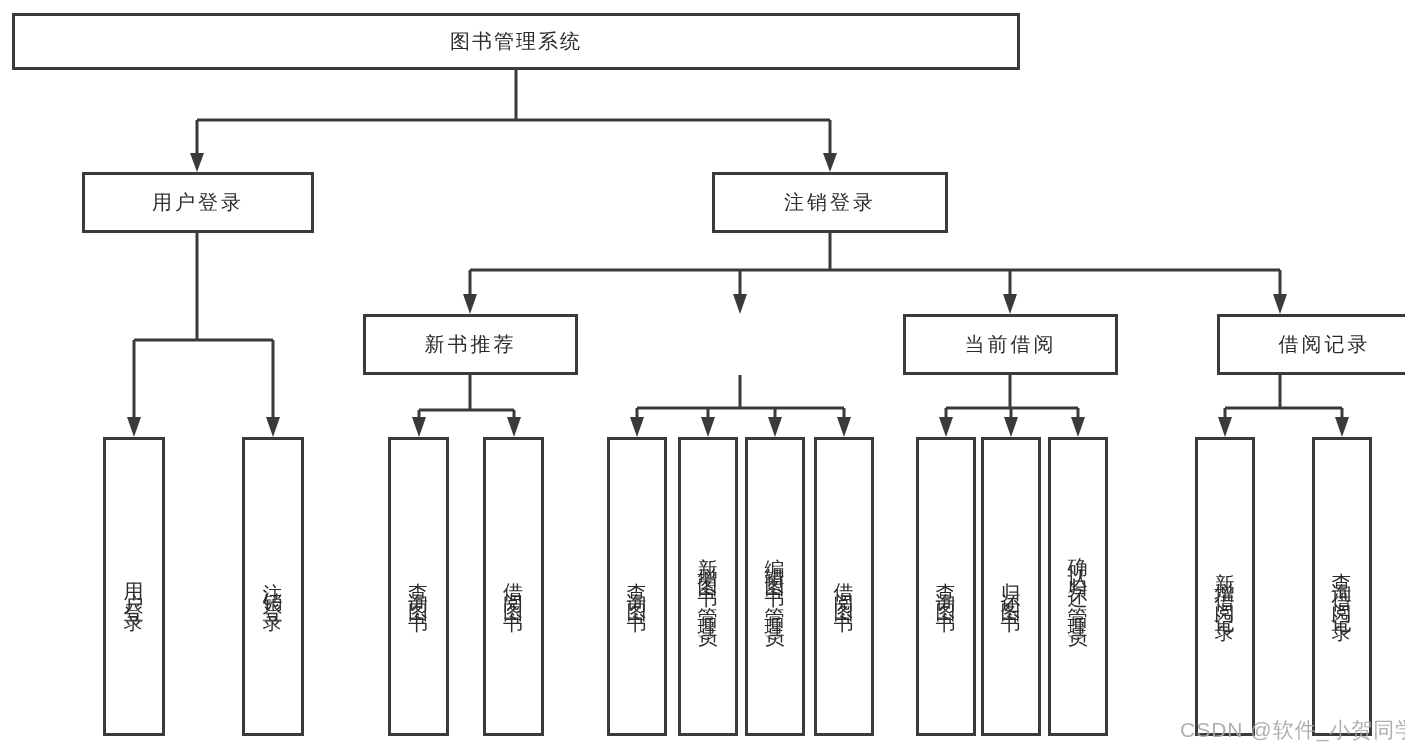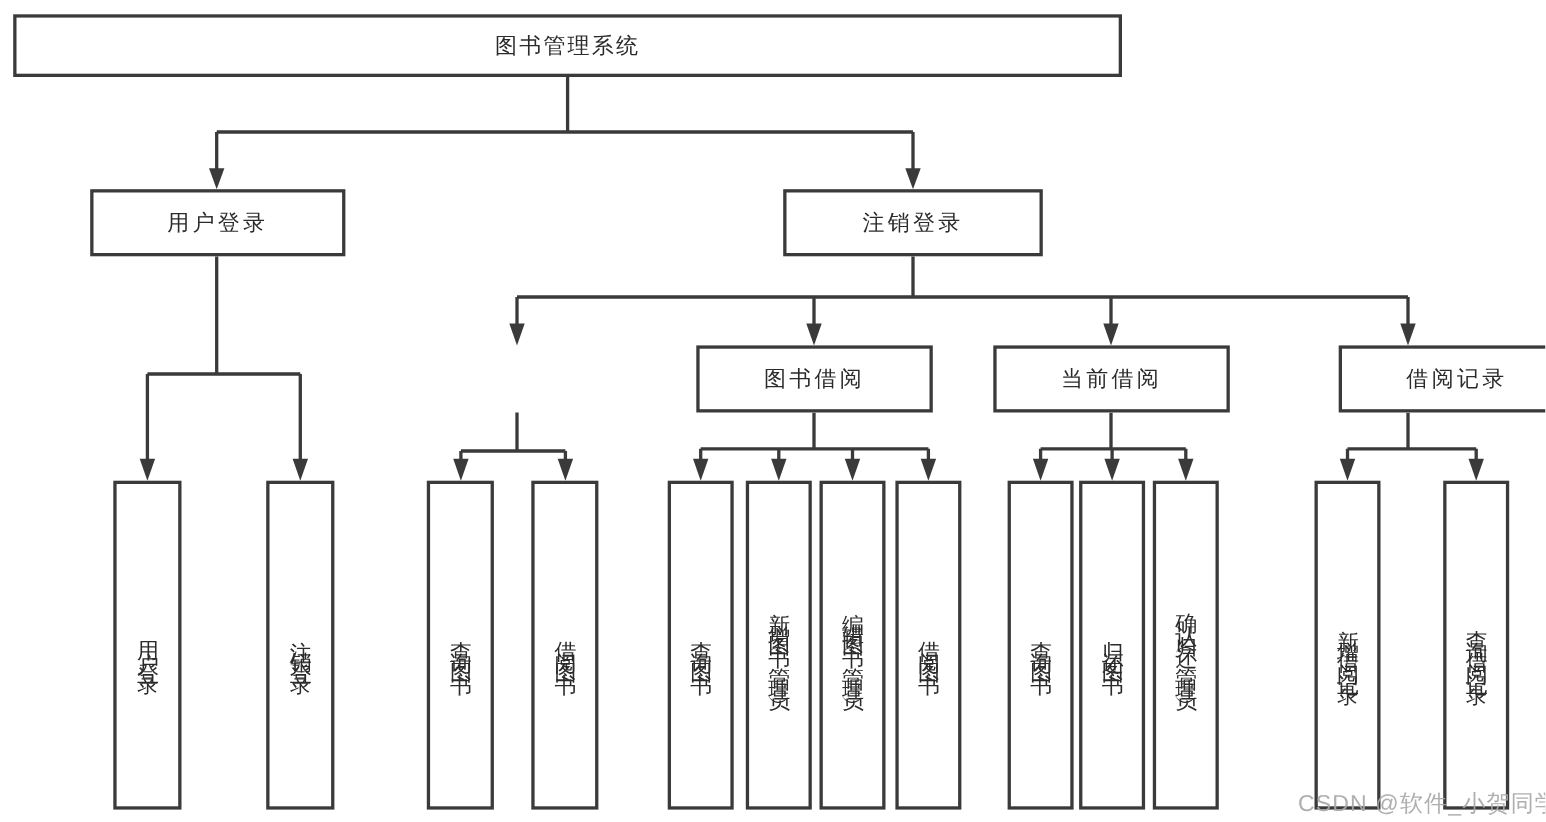--- a/index.html
+++ b/index.html
@@ -100,22 +100,22 @@
     <span class="root-label">图书管理系统</span>
   </div>
 
   <div class="box b-user">
     <span class="h-label">用户登录</span>
   </div>
   <div class="box b-mgmt">
     <span class="h-label">注销登录</span>
   </div>
 
-  <div class="box b-borrow">
-    <span class="h-label">图书借阅</span>
+  <div class="box b-new">
+    <span class="h-label">新书推荐</span>
   </div>
   <div class="box b-current">
     <span class="h-label">当前借阅</span>
   </div>
   <div class="box b-record">
     <span class="h-label">借阅记录</span>
   </div>
 
   <div class="box leaf b-u1">
     <span>用户登录</span>

